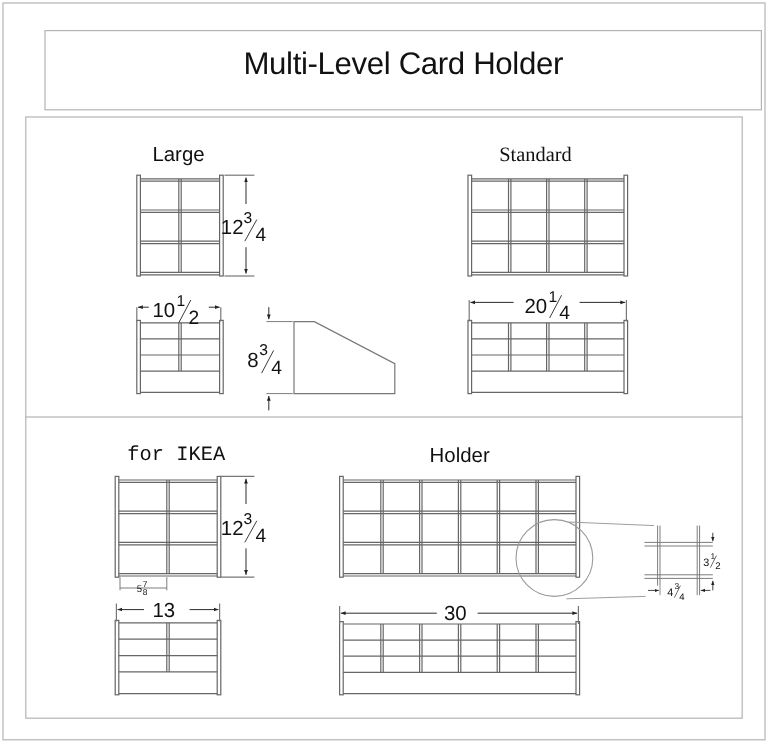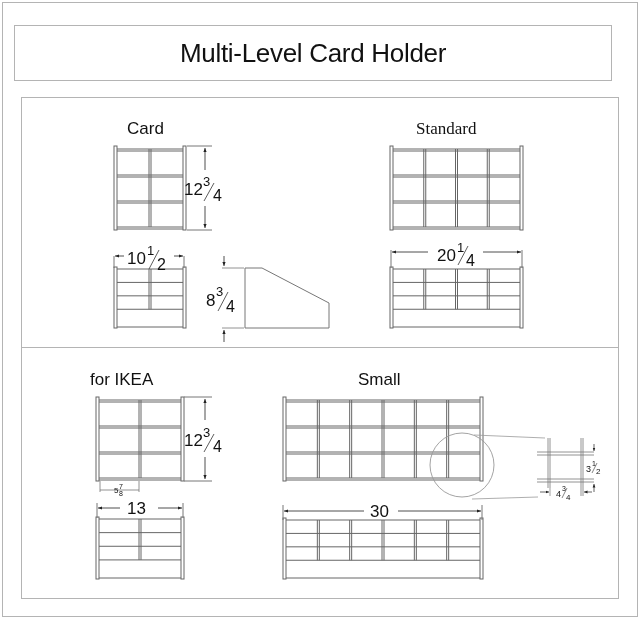--- a/index.html
+++ b/index.html
@@ -1,43 +1,43 @@
 <!DOCTYPE html>
 <html><head>
 <meta charset="utf-8">
 <style>
   html, body { margin: 0; padding: 0; background: #ffffff; }
   body { width: 640px; height: 619px; position: relative; overflow: hidden;
          font-family: "Liberation Sans", sans-serif; color: #111; }
   .frame { position: absolute; border: 1.5px solid #b4b4b4; box-sizing: border-box; }
   #outer { left: 2px; top: 2px; width: 636px; height: 615px; }
-  #title-box { left: 14px; top: 25px; width: 598px; height: 56px; }
+  #title-box { left: 37px; top: 25px; width: 598px; height: 67px; }
   #main-box { left: 21px; top: 97px; width: 598px; height: 502px; }
   #title { position: absolute; left: 0; right: 0; top: 12px; text-align: center;
            font-size: 26px; letter-spacing: -0.3px; }
   #divider { position: absolute; left: 21px; top: 347px; width: 598px; height: 0;
              border-top: 1.5px solid #b4b4b4; }
   .label { position: absolute; font-size: 17px; white-space: nowrap; }
   svg#drawing { position: absolute; left: 0; top: 0; }
   .dimtxt { font-family: "Liberation Sans", sans-serif; fill: #111; }
 </style>
 </head>
 <body>
 
 <div class="frame" id="outer"></div>
 <div class="frame" id="title-box">
   <div id="title">Multi-Level Card Holder</div>
 </div>
 <div class="frame" id="main-box"></div>
 <div id="divider"></div>
 
-<div class="label" style="left:127px; top:119px;">Card</div>
+<div class="label" style="left:127px; top:119px;">Large</div>
 <div class="label" style="left:416px; top:119px;font-family:Liberation Serif, serif;">Standard</div>
-<div class="label" style="left:90px; top:370px;">for IKEA</div>
-<div class="label" style="left:358px; top:370px;">Small</div>
+<div class="label" style="left:106px; top:370px;font-family:Liberation Mono, monospace;">for IKEA</div>
+<div class="label" style="left:358px; top:370px;">Holder</div>
 
 <svg id="drawing" width="640" height="619" viewBox="0 0 640 619">
   <defs>
     <marker id="arr" markerWidth="6" markerHeight="6" refX="5" refY="3" orient="auto">
       <path d="M0,1 L5,3 L0,5 Z" fill="#222"></path>
     </marker>
   </defs>
   <g id="gen" stroke="#666" stroke-width="1" fill="none">
       <rect x="114" y="146" width="3" height="84"></rect>
       <rect x="183" y="146" width="3" height="84"></rect>

